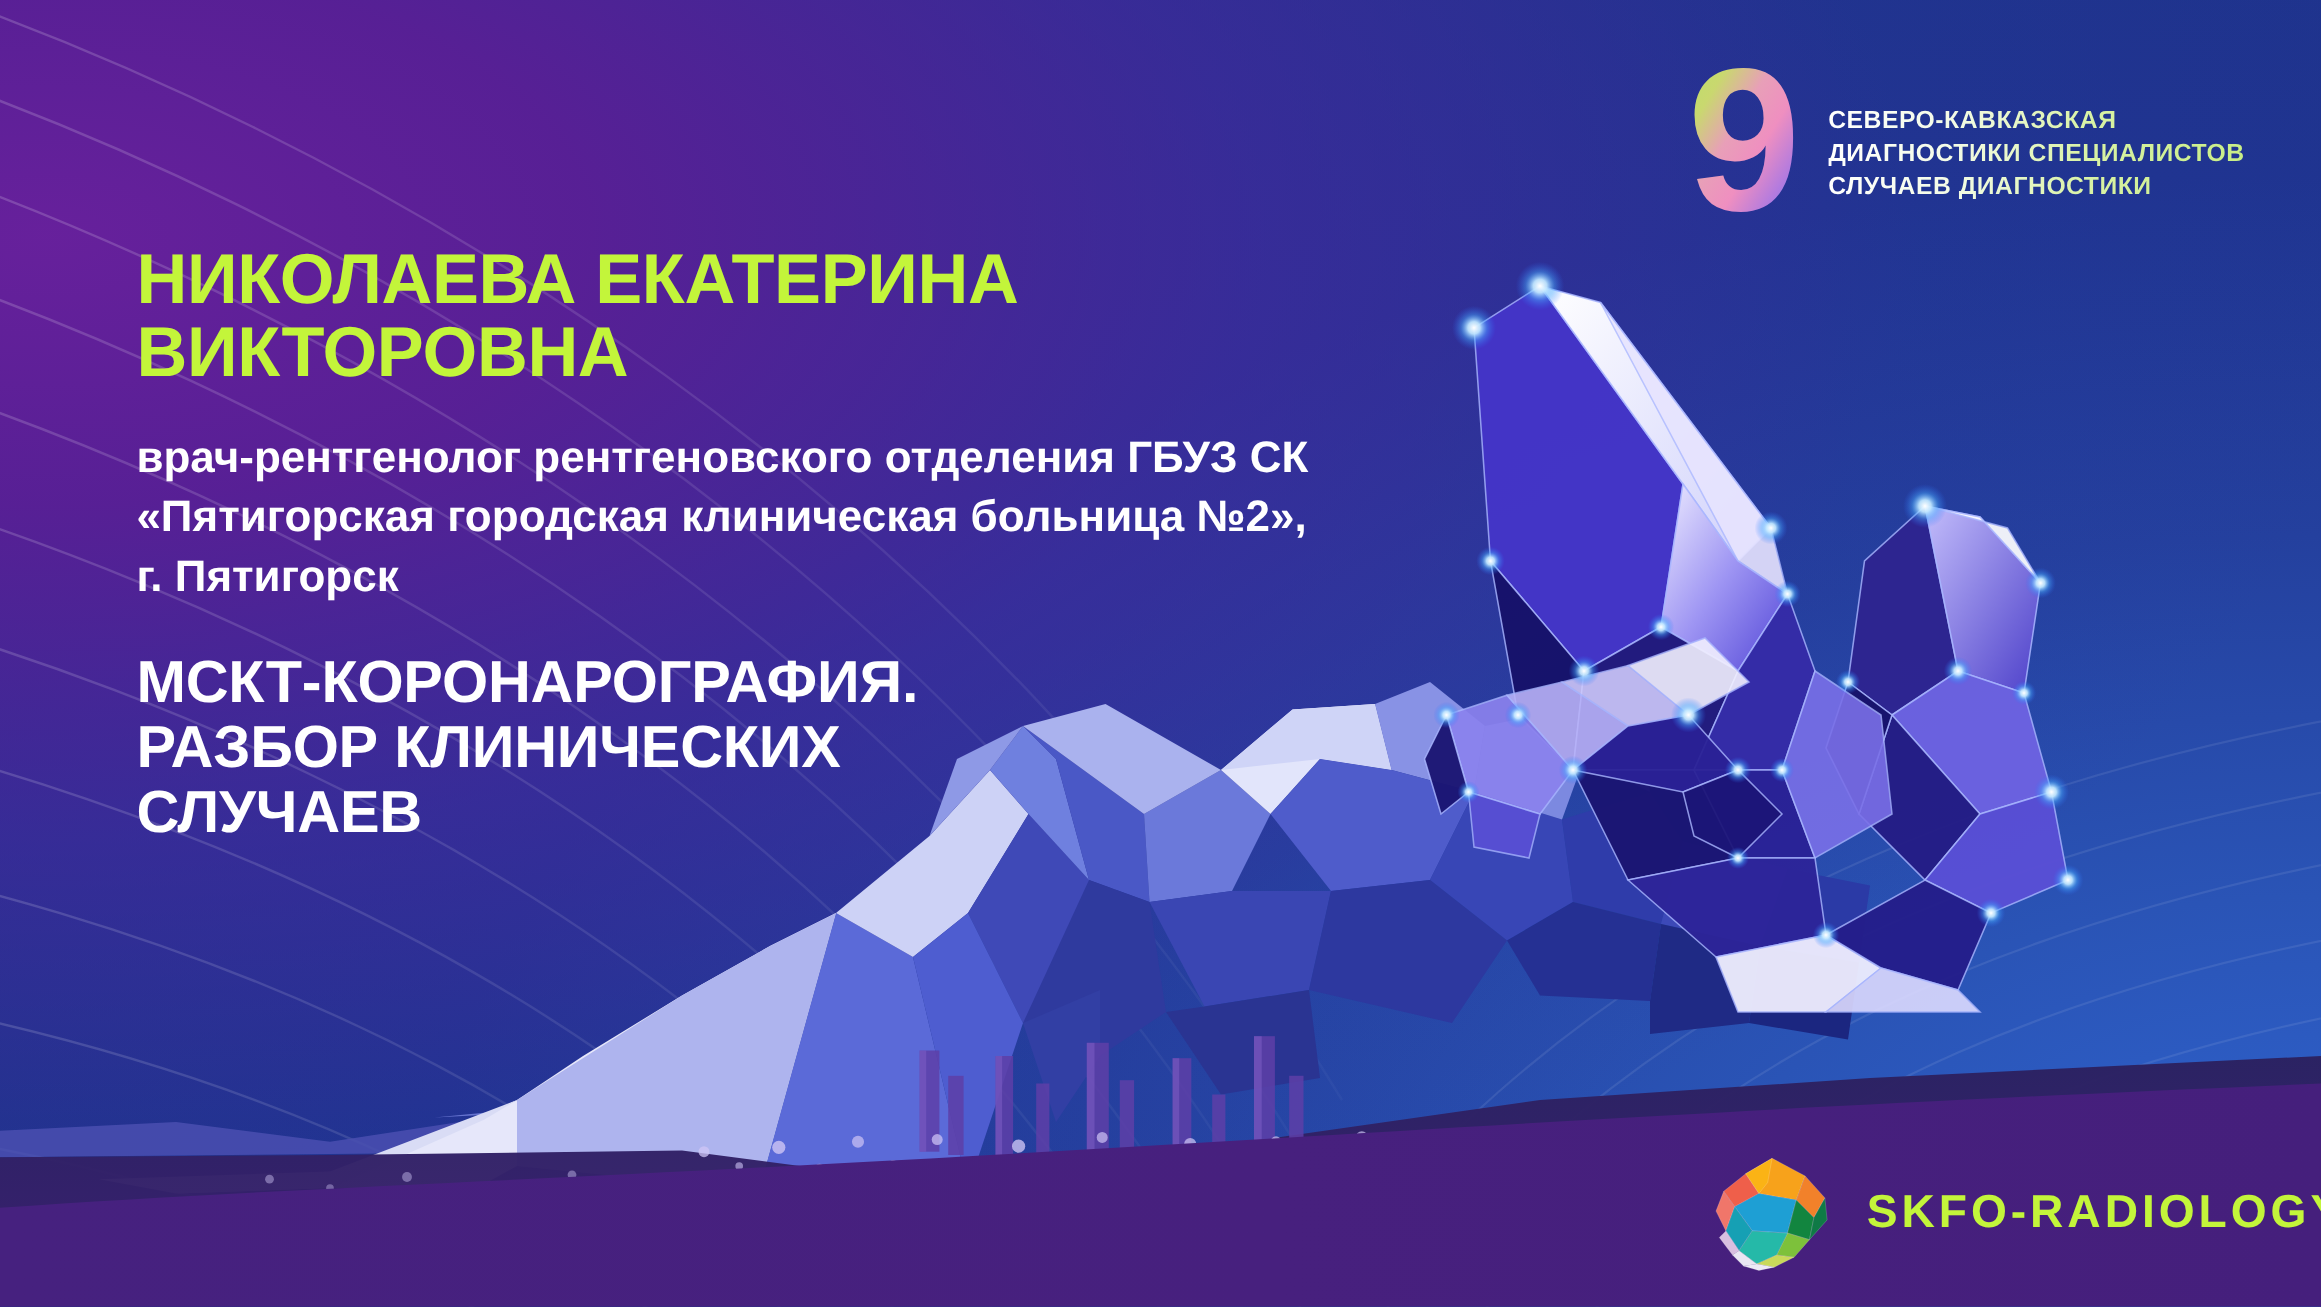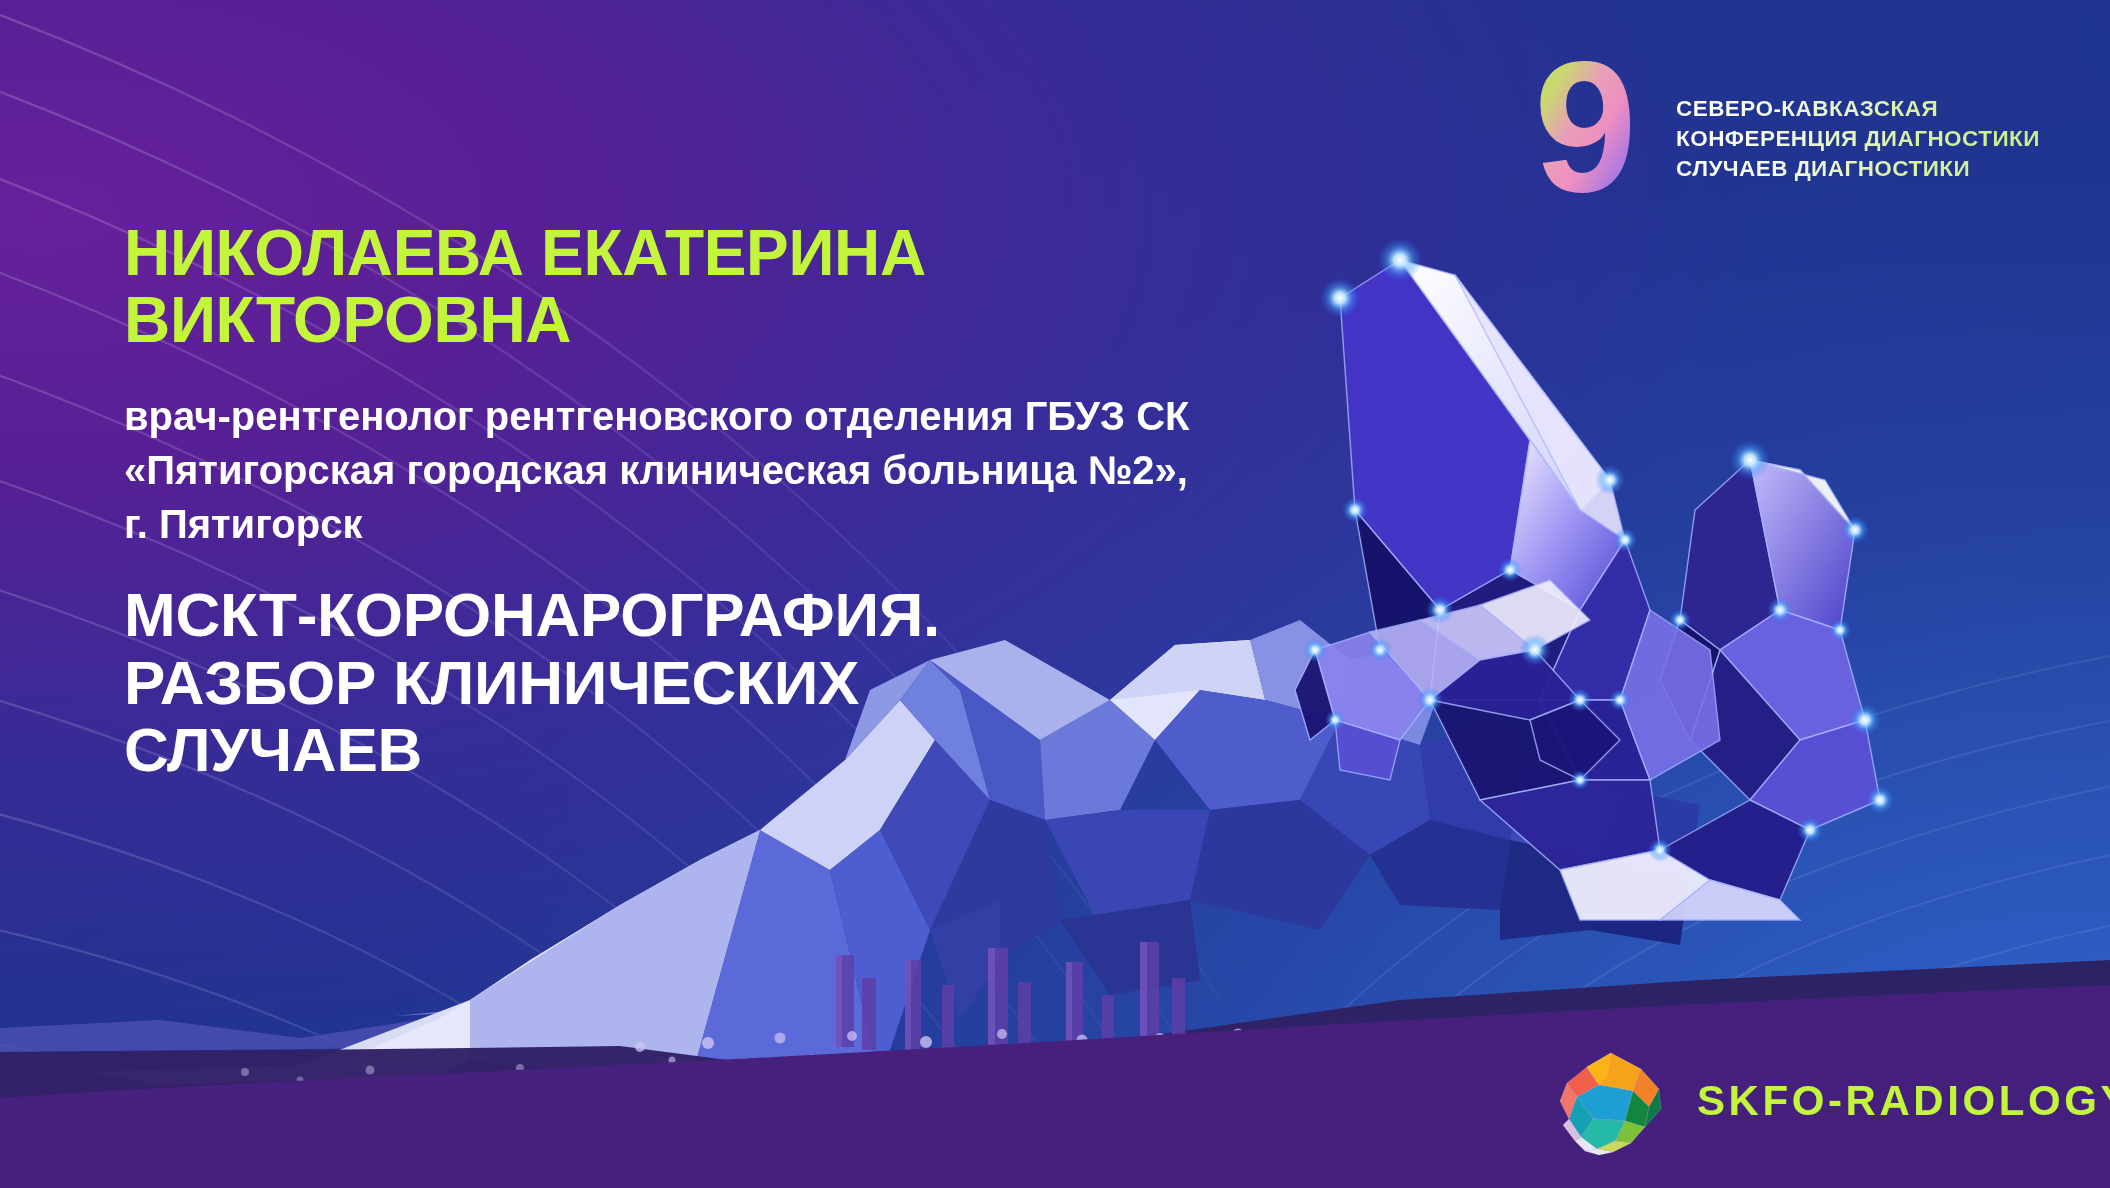--- a/index.html
+++ b/index.html
@@ -39,21 +39,21 @@
     display:flex; align-items:flex-start;
   }
   #conf-nine {
     position:relative;
     width:116px; height:150px;
     flex:0 0 116px;
     margin-top:2px;
   }
   #conf-nine svg { width:100%; height:100%; display:block; }
   #conf-lines {
-    margin-left:20px;
+    margin-left:6px;
     padding-top:47px;
     display:flex; flex-direction:column;
     gap:1px;
   }
   .conf-line {
     font-size:22.5px;
     font-weight:bold;
     letter-spacing:0.02em;
     line-height:1.28;
     white-space:nowrap;
@@ -81,23 +81,23 @@
   #affiliation {
     margin-top:36px;
     color:#ffffff;
     font-size:40px;
     font-weight:600;
     line-height:1.34;
     white-space:pre-line;
   }
 
   #talk-title {
-    margin-top:30px;
+    margin-top:40px;
     color:#ffffff;
-    font-size:62px;
+    font-size:54px;
     font-weight:bold;
     line-height:1.09;
     letter-spacing:-0.004em;
     white-space:pre-line;
     text-transform:uppercase;
   }
 
   
   #brand {
     position:absolute; left:1555px; top:1045px;
@@ -357,21 +357,21 @@
             <stop offset="0.60" stop-color="#ef8fc0"></stop>
             <stop offset="0.80" stop-color="#b07ae0"></stop>
             <stop offset="1" stop-color="#3fa8e8"></stop>
           </linearGradient>
         </defs>
         <text x="-6" y="141" font-family="'Liberation Sans', sans-serif" font-size="185" font-weight="bold" fill="url(#nineGrad)">9</text>
       </svg>
     </div>
     <div id="conf-lines">
       <div class="conf-line">СЕВЕРО-КАВКАЗСКАЯ</div>
-      <div class="conf-line">КОНФЕРЕНЦИЯ ДИАГНОСТИКИ</div>
+      <div class="conf-line">ДИАГНОСТИКИ СПЕЦИАЛИСТОВ</div>
       <div class="conf-line">СЛУЧАЕВ ДИАГНОСТИКИ</div>
     </div>
   </div>
 
   <div id="content">
     <div id="speaker-name">НИКОЛАЕВА ЕКАТЕРИНА
 ВИКТОРОВНА</div>
     <div id="affiliation">врач-рентгенолог рентгеновского отделения ГБУЗ СК
 «Пятигорская городская клиническая больница №2»,
 г. Пятигорск</div>

